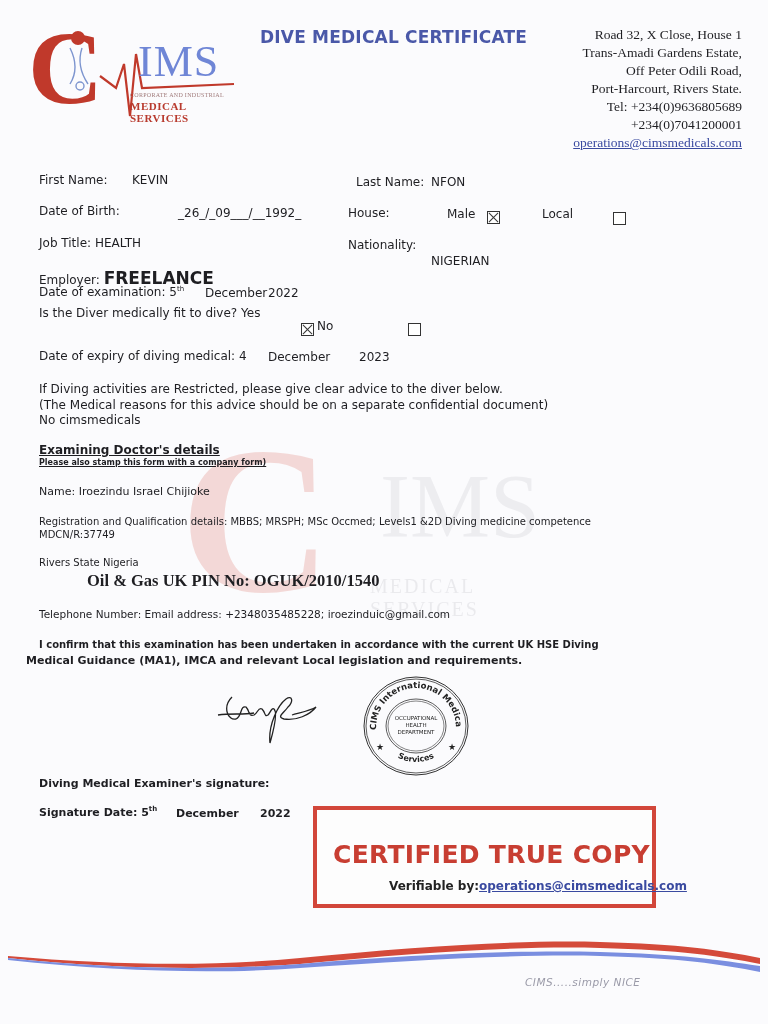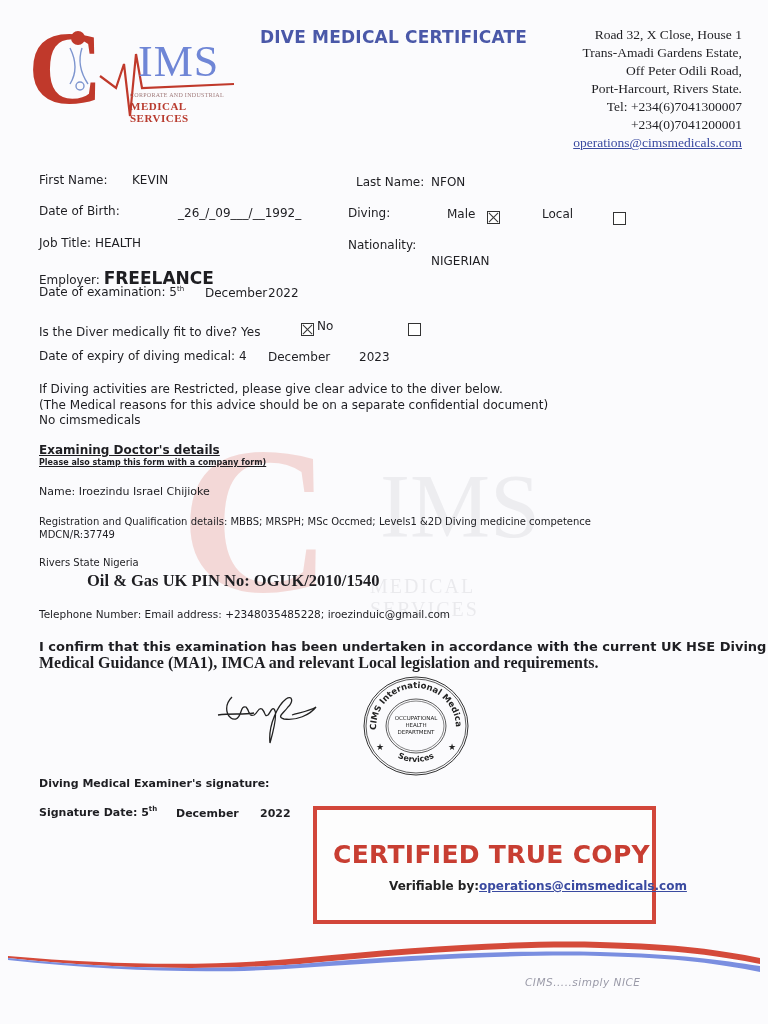--- a/index.html
+++ b/index.html
@@ -36,21 +36,21 @@
   .wm { position: absolute; left: 170px; top: 420px; width: 420px; height: 210px; opacity: 0.18; pointer-events: none; }
   .wm-c { position: absolute; left: 10px; top: 0; font-family: "Liberation Serif", serif; font-size: 210px; line-height: 200px; color: #d04030; font-weight: bold; }
   .wm-ims { position: absolute; left: 210px; top: 35px; font-family: "Liberation Serif", serif; font-size: 90px; color: #b0b0b8; }
   .wm-ms { position: absolute; left: 200px; top: 155px; font-family: "Liberation Serif", serif; font-size: 20px; color: #a0a0aa; letter-spacing: 2px; }
 
   
   .stamp { position: absolute; left: 360px; top: 674px; width: 112px; height: 104px; }
   .stamp svg { width: 112px; height: 104px; }
 
   
-  .cert { position: absolute; left: 313px; top: 806px; width: 343px; height: 118px; border: 4px solid #d2463a; background: #fdfdfd; }
+  .cert { position: absolute; left: 313px; top: 806px; width: 343px; height: 102px; border: 4px solid #d2463a; background: #fdfdfd; }
   .cert-title { position: absolute; left: 16px; top: 30px; font-size: 25px; font-weight: bold; color: #c83e32; letter-spacing: 0.3px; white-space: nowrap; }
   .cert-ver { position: absolute; left: 34px; top: 69px; font-size: 12px; font-weight: bold; color: #222; white-space: nowrap; margin-left: 38px; }
   .cert-ver a { color: #3a4aa0; text-decoration: underline; font-weight: bold; }
 
   .footer-wave { position: absolute; left: 0; top: 940px; width: 768px; height: 60px; }
   .tagline { left: 525px; top: 976px; font-size: 10.5px; font-style: italic; color: #9a9aa8; letter-spacing: 0.5px; }
 </style>
 </head>
 <body>
 
@@ -79,49 +79,49 @@
 
   
   <div class="abs doc-title">DIVE MEDICAL CERTIFICATE</div>
 
   
   <div class="addr">
     <div>Road 32, X Close, House 1</div>
     <div>Trans-Amadi Gardens Estate,</div>
     <div>Off Peter Odili Road,</div>
     <div>Port-Harcourt, Rivers State.</div>
-    <div>Tel: +234(6)7041300007</div>
+    <div>Tel: +234(0)9636805689</div>
     <div>+234(0)7041200001</div>
     <div><a>operations@cimsmedicals.com</a></div>
   </div>
 
   
   <div class="abs f" style="left:39px;top:173px;">First Name:</div>
   <div class="abs f" style="left:132px;top:173px;">KEVIN</div>
   <div class="abs f" style="left:356px;top:175px;">Last Name:</div>
   <div class="abs f" style="left:431px;top:175px;">NFON</div>
 
   <div class="abs f" style="left:39px;top:204px;">Date of Birth:</div>
   <div class="abs f" style="left:178px;top:206px;">_26_/_09___/__1992_</div>
-  <div class="abs f" style="left:348px;top:206px;">Diving:</div>
+  <div class="abs f" style="left:348px;top:206px;">House:</div>
   <div class="abs f" style="left:447px;top:207px;">Male</div>
   <span class="abs chk x" style="left:487px;top:207px;"></span>
   <div class="abs f" style="left:542px;top:207px;">Local</div>
   <span class="abs chk" style="left:595px;top:208px;"></span>
 
   <div class="abs f" style="left:39px;top:236px;"><span>Job Title:</span> <span>HEALTH</span></div>
   <div class="abs f" style="left:348px;top:238px;">Nationality:</div>
   <div class="abs f" style="left:431px;top:254px;">NIGERIAN</div>
 
   <div class="abs f" style="left:39px;top:268px;"><span>Employer:</span> <span class="b" style="font-size:17px;">FREELANCE</span></div>
   <div class="abs f" style="left:39px;top:285px;"><span>Date of examination: 5</span><sup>th</sup></div>
   <div class="abs f" style="left:205px;top:286px;">December</div>
   <div class="abs f" style="left:268px;top:286px;">2022</div>
 
-  <div class="abs f" style="left:39px;top:325px;text-align:center;">Is the Diver medically fit to dive? Yes</div>
+  <div class="abs f" style="left:39px;top:306px;text-align:center;">Is the Diver medically fit to dive? Yes</div>
   <span class="abs chk x" style="left:265px;top:319px;"></span>
   <div class="abs f" style="left:317px;top:319px;">No</div>
   <span class="abs chk" style="left:354px;top:319px;"></span>
 
   <div class="abs f" style="left:39px;top:349px;">Date of expiry of diving medical: 4</div>
   <div class="abs f" style="left:268px;top:350px;">December</div>
   <div class="abs f" style="left:359px;top:350px;">2023</div>
 
   <div class="abs f" style="left:39px;top:398px;">(The Medical reasons for this advice should be on a separate confidential document)</div>
   <div class="abs f" style="left:39px;top:382px;">If Diving activities are Restricted, please give clear advice to the diver below.</div>
@@ -132,22 +132,22 @@
   <div class="abs b u" style="left:39px;top:458px;font-size:8px;">Please also stamp this form with a company form)</div>
   <div class="abs f" style="left:39px;top:485px;font-size:11px;">Name: Iroezindu  Israel Chijioke</div>
 
   <div class="abs f" style="left:39px;top:516px;font-size:10px;">Registration and Qualification details: MBBS; MRSPH; MSc Occmed; Levels1 &amp;2D Diving medicine competence</div>
   <div class="abs f" style="left:39px;top:529px;font-size:10px;">MDCN/R:37749</div>
   <div class="abs f" style="left:39px;top:557px;font-size:10px;">Rivers State Nigeria</div>
   <div class="abs serif" style="left:39px;top:571px;font-size:16.5px;margin-left:48px;"><span class="b">Oil &amp; Gas UK PIN No: OGUK/2010/1540</span></div>
 
   <div class="abs f" style="left:39px;top:608px;font-size:10.5px;">Telephone Number: Email address: +2348035485228; iroezinduic@gmail.com</div>
 
-  <div class="abs b" style="left:39px;top:639px;font-size:13px;">I confirm that this examination has been undertaken in accordance with the current UK HSE Diving</div>
-  <div class="abs b" style="left:39px;top:654px;font-size:16px;font-family:Liberation Serif, serif;">Medical Guidance (MA1), IMCA  and relevant Local legislation and requirements.</div>
+  <div class="abs b" style="left:39px;top:639px;font-size:10px;">I confirm that this examination has been undertaken in accordance with the current UK HSE Diving</div>
+  <div class="abs b" style="left:26px;top:654px;font-size:11px;">Medical Guidance (MA1), IMCA  and relevant Local legislation and requirements.</div>
 
   
   <svg style="position:absolute;left:212px;top:685px;width:110px;height:65px;" viewBox="0 0 110 65">
     <path d="M6,30 C20,28 30,30 42,28 M20,12 C10,22 16,36 24,34 C30,32 28,20 34,22 C38,26 36,32 42,30 C46,28 46,22 50,24 C54,28 52,32 56,30 C58,28 60,22 62,24 C66,28 62,44 58,58 C56,40 66,20 74,14 C80,10 82,16 76,22 C72,28 64,32 72,34 C84,36 98,30 104,22 C98,26 86,28 80,30" fill="none" stroke="#222" stroke-width="1.3"></path>
   </svg>
 
   
   <div class="stamp">
     <svg viewBox="0 0 112 104">
       <defs>

